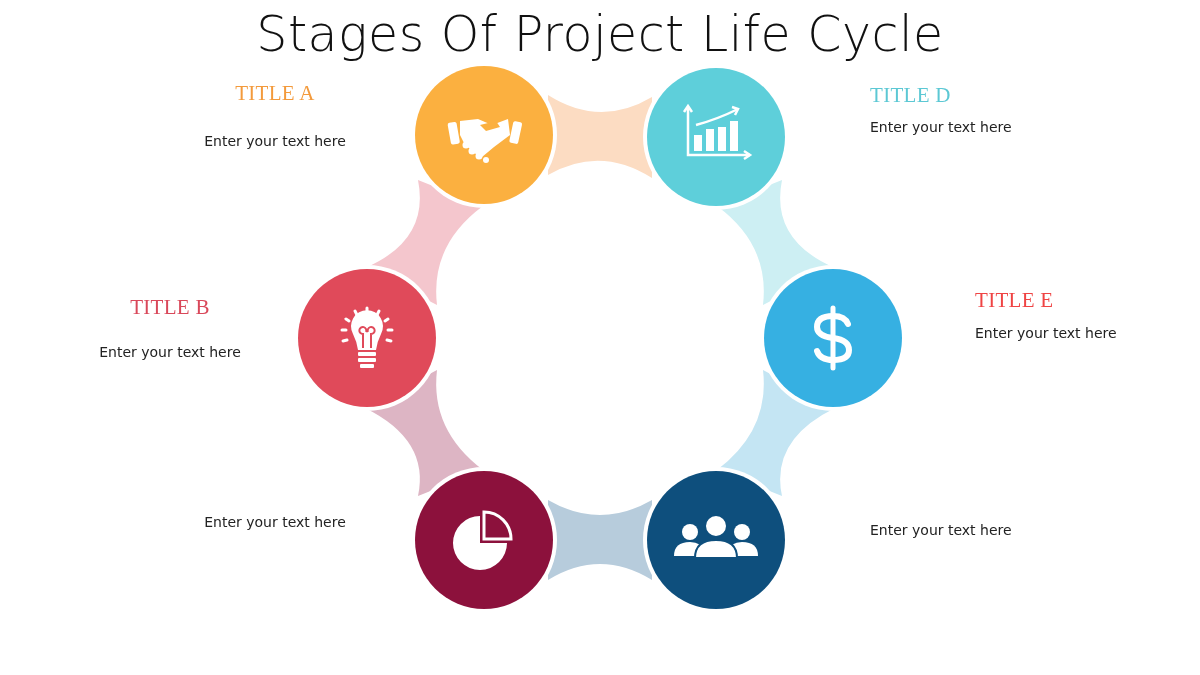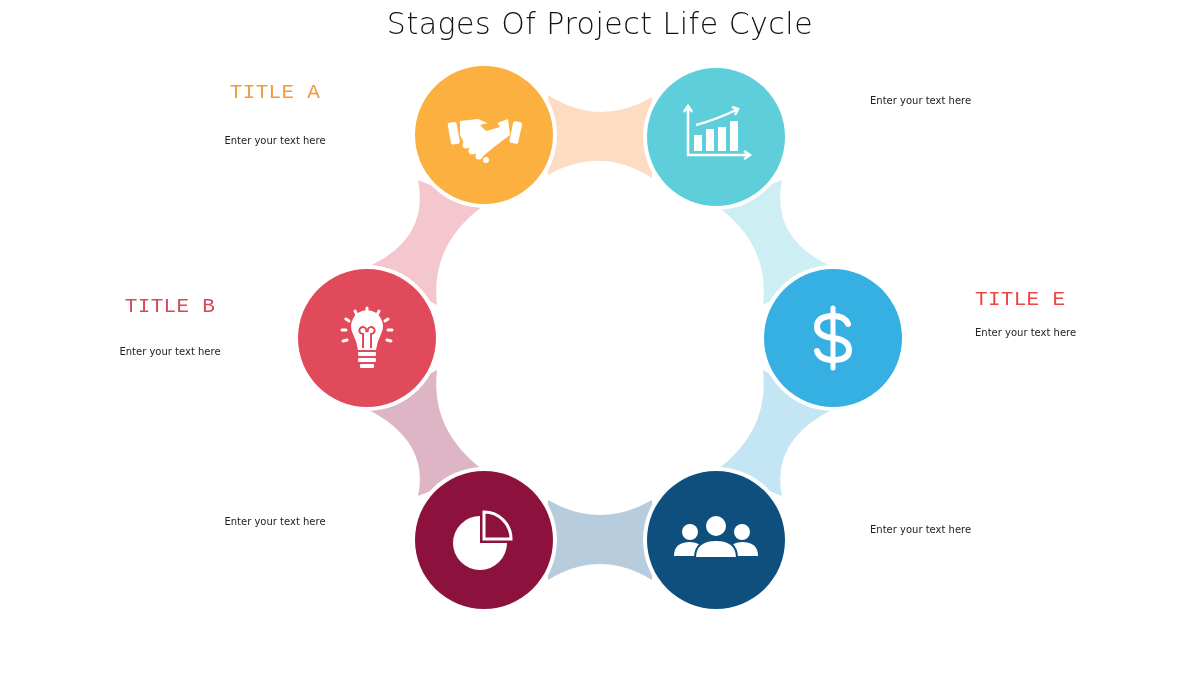--- a/index.html
+++ b/index.html
@@ -1,28 +1,28 @@
 <!DOCTYPE html>
 <html><head>
   <meta charset="utf-8">
   <style>
     html, body { margin: 0; padding: 0; background: #ffffff; }
     body { width: 1200px; height: 675px; position: relative; overflow: hidden; font-family: "DejaVu Sans", sans-serif; }
     .page-title {
       position: absolute; left: 0; top: 6px; width: 1200px; text-align: center;
-      font-family: "DejaVu Sans", sans-serif; font-size: 30px; font-weight: 300; color: #111111;
+      font-family: "DejaVu Sans", sans-serif; font-size: 49px; font-weight: 300; color: #111111;
       letter-spacing: 0.5px; margin: 0;
     }
     svg.cycle { position: absolute; left: 0; top: 0; }
     .label-block { position: absolute; }
     .label-title {
-      font-family: Liberation Mono, monospace; font-size: 21px; letter-spacing: 0.3px; line-height: 26px; white-space: nowrap;
+      font-family: Liberation Serif, serif; font-size: 21px; letter-spacing: 0.3px; line-height: 26px; white-space: nowrap;
     }
     .label-text {
-      font-family: "DejaVu Sans", sans-serif; font-size: 10px; color: #222222; line-height: 18px; white-space: nowrap;
+      font-family: "DejaVu Sans", sans-serif; font-size: 14px; color: #222222; line-height: 18px; white-space: nowrap;
     }
     .align-center { text-align: center; }
     .align-left { text-align: left; }
   </style>
 </head>
 <body>
 
 <h1 class="page-title">Stages Of Project Life Cycle</h1>
 
 <svg class="cycle" width="1200" height="675" viewBox="0 0 1200 675">
@@ -134,20 +134,21 @@
 <div class="label-block align-center" style="left:70px; top:294px; width:200px;">
   <div class="label-title" style="color:#D9485A;">TITLE B</div>
   <div class="label-text" style="margin-top:23px;">Enter your text here</div>
 </div>
 
 <div class="label-block align-center" style="left:175px; top:493px; width:200px;">
   <div class="label-text" style="margin-top:20px;">Enter your text here</div>
 </div>
 
 <div class="label-block align-left" style="left:870px; top:82px; width:220px;">
+  <div class="label-title" style="color:#5CC8D4;">TITLE D</div>
   <div class="label-text" style="margin-top:10px;">Enter your text here</div>
 </div>
 
 <div class="label-block align-left" style="left:975px; top:287px; width:220px;">
   <div class="label-title" style="color:#ef4444;">TITLE E</div>
   <div class="label-text" style="margin-top:11px;">Enter your text here</div>
 </div>
 
 <div class="label-block align-left" style="left:870px; top:493px; width:220px;">
   <div class="label-text" style="margin-top:28px;">Enter your text here</div>

